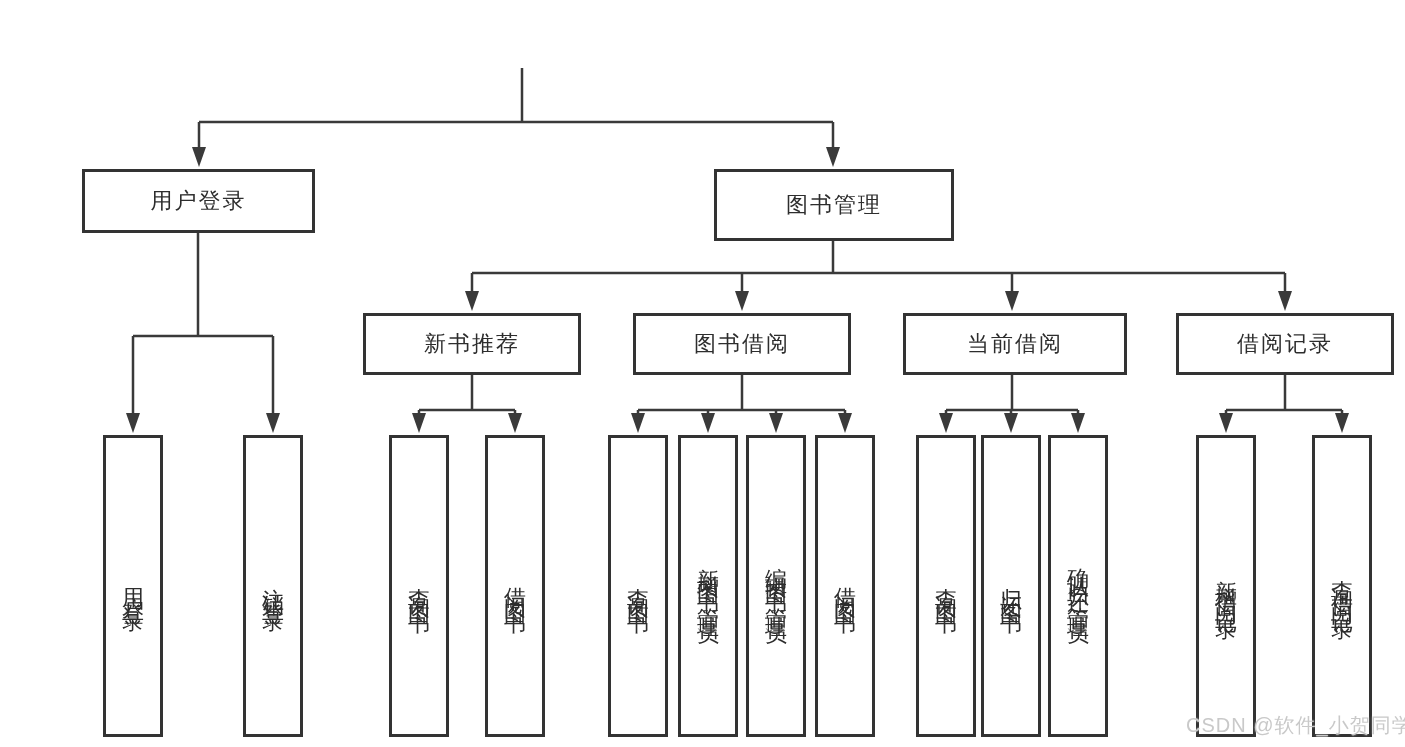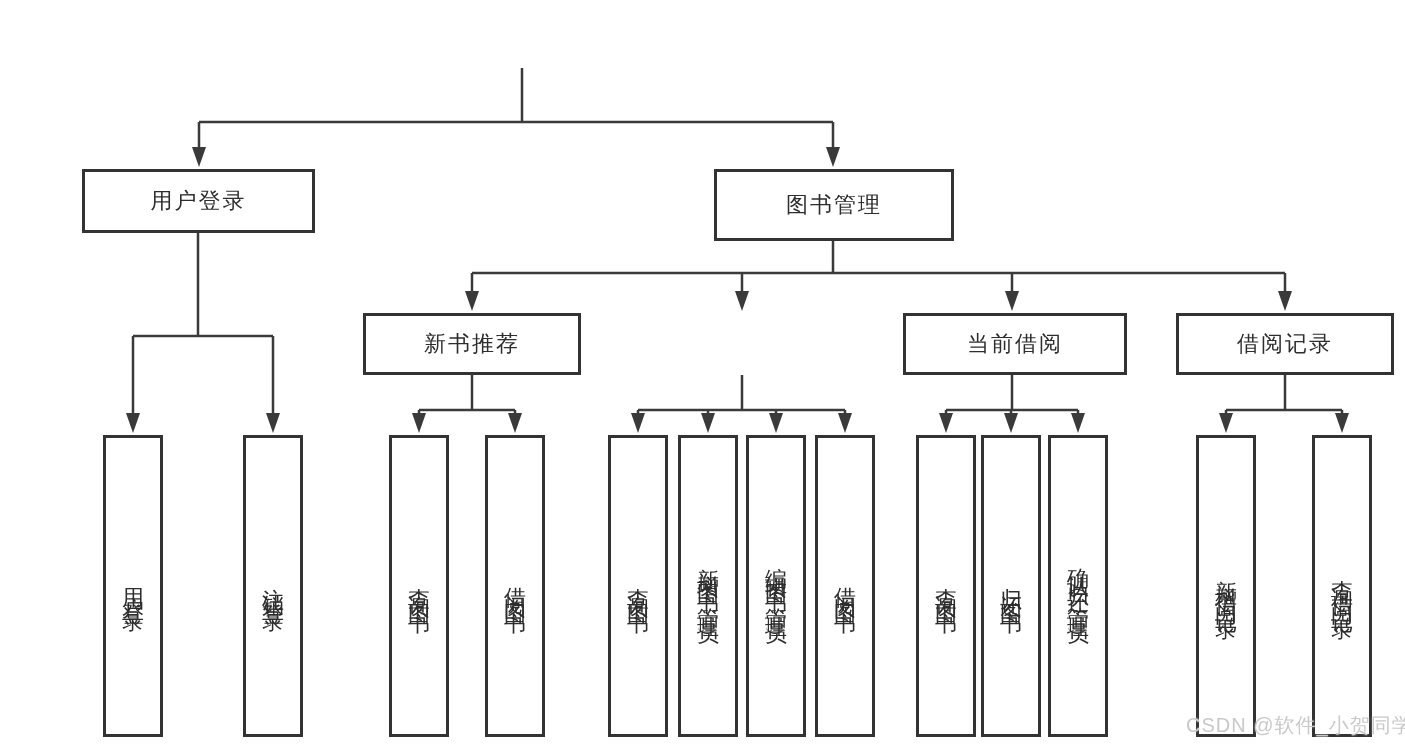--- a/index.html
+++ b/index.html
@@ -103,20 +103,21 @@
       <polygon points="1219,413 1233,413 1226,433"></polygon>
       <polygon points="1335,413 1349,413 1342,433"></polygon>
     </g>
   </svg>
 
 
   <div class="box" style="left:82px; top:169px; width:233px; height:64px;">用户登录</div>
   <div class="box" style="left:714px; top:169px; width:240px; height:72px;">图书管理</div>
 
   <div class="box" style="left:363px; top:313px; width:218px; height:62px;">新书推荐</div>
+  <div class="box" style="left:633px; top:313px; width:218px; height:62px;">图书借阅</div>
   <div class="box" style="left:903px; top:313px; width:224px; height:62px;">当前借阅</div>
   <div class="box" style="left:1176px; top:313px; width:218px; height:62px;">借阅记录</div>
 
   <div class="box vbox" style="left:103px;">用户登录</div>
   <div class="box vbox" style="left:243px;">注销登录</div>
 
   <div class="box vbox" style="left:389px;">查询图书</div>
   <div class="box vbox" style="left:485px;">借阅图书</div>
 
   <div class="box vbox" style="left:608px;">查询图书</div>

